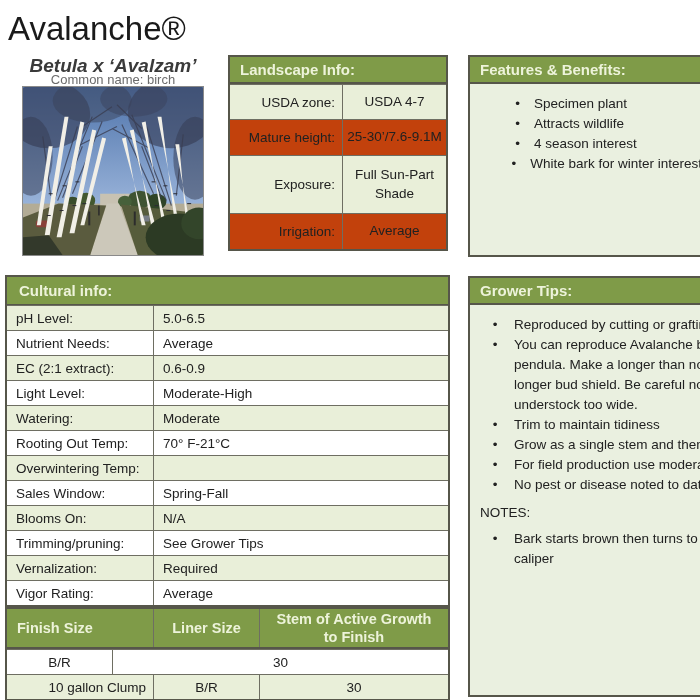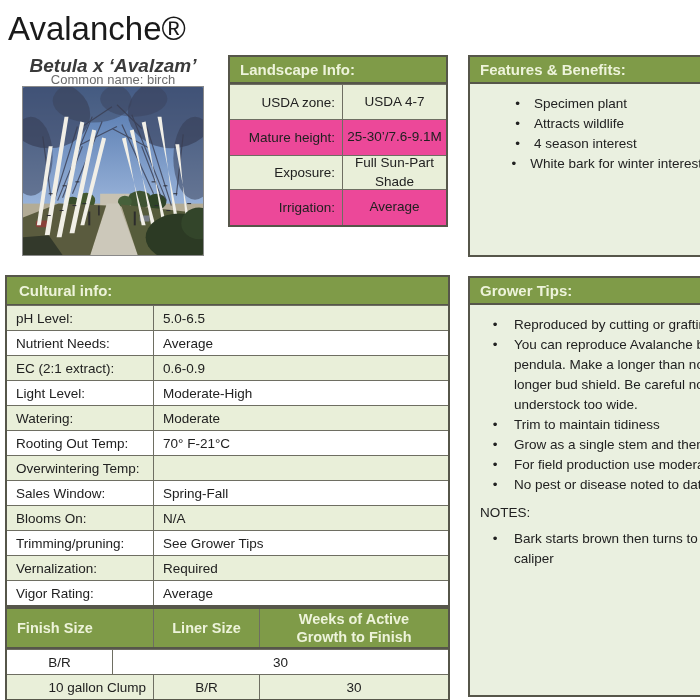--- a/index.html
+++ b/index.html
@@ -23,28 +23,28 @@
   .botanical{left:22px;top:55px;width:182px;text-align:center;font-style:italic;font-weight:bold;font-size:19px;color:#3a3a3a;}
   .common{left:22px;top:72px;width:182px;text-align:center;font-size:13px;color:#6b6b6b;}
 
   .photo{left:22px;top:86px;width:182px;height:170px;border:1px solid #8a8a8a;background:#6d8fc0;}
   .photo svg{display:block;width:100%;height:100%;}
 
   .hdr{background:var(--green);color:var(--headtxt);font-weight:bold;font-size:15px;
        display:flex;align-items:center;padding-left:10px;}
 
   
-  .ls-table{left:228px;top:55px;width:220px;border:2px solid var(--bdr);background:#ec4899;}
+  .ls-table{left:228px;top:55px;width:220px;border:2px solid var(--bdr);background:#c2410c;}
   .ls-table .hdr{height:27px;border-bottom:2px solid var(--bdr);}
   .ls-row{display:flex;font-size:13.5px;border-top:1px solid var(--line);}
   .ls-row:first-of-type{border-top:none;}
   .ls-label{width:113px;border-right:1px solid var(--line);display:flex;align-items:center;justify-content:flex-end;padding-right:7px;text-align:right;}
   .ls-value{flex:1;display:flex;align-items:center;justify-content:center;text-align:center;padding:0 4px;line-height:1.35;}
   .ls-green{background:var(--rowgreen);}
-  .h35{height:35px}.h36{height:36px}.h42{height:34px}.h54{height:36px}
+  .h35{height:35px}.h36{height:36px}.h42{height:58px}.h54{height:36px}
 
   
   .box{border:2px solid var(--bdr);background:var(--boxbg);}
   .fb-box{left:468px;top:55px;width:236px;height:202px;}
   .gt-box{left:468px;top:276px;width:236px;height:421px;}
   .box .hdr{height:27px;border-bottom:2px solid var(--bdr);}
   .fb-list{padding:10px 0 0 0;}
   .fb-item{display:flex;font-size:13.5px;line-height:20px;}
   .fb-bullet{width:22px;text-align:right;padding-right:0;margin-left:28px;}
   .fb-text{padding-left:14px;white-space:nowrap;}
@@ -297,21 +297,21 @@
         <div class="gt-line">caliper</div>
       </div>
     </div>
   </div>
 </div>
 
 <div class="abs fs-table">
   <div class="fs-head">
     <div class="fs-h1">Finish Size</div>
     <div class="fs-h2">Liner Size</div>
-    <div class="fs-h3">Weeks of Active Growth to Finish</div>
+    <div class="fs-h3">Stem of Active Growth to Finish</div>
   </div>
   <div class="fs-row">
     <div class="fs-c2">B/R</div>
     <div class="fs-c3">30</div>
   </div>
   <div class="fs-row fs-green">
     <div class="fs-c1">10 gallon Clump</div>
     <div class="fs-c2">B/R</div>
     <div class="fs-c3">30</div>
   </div>

